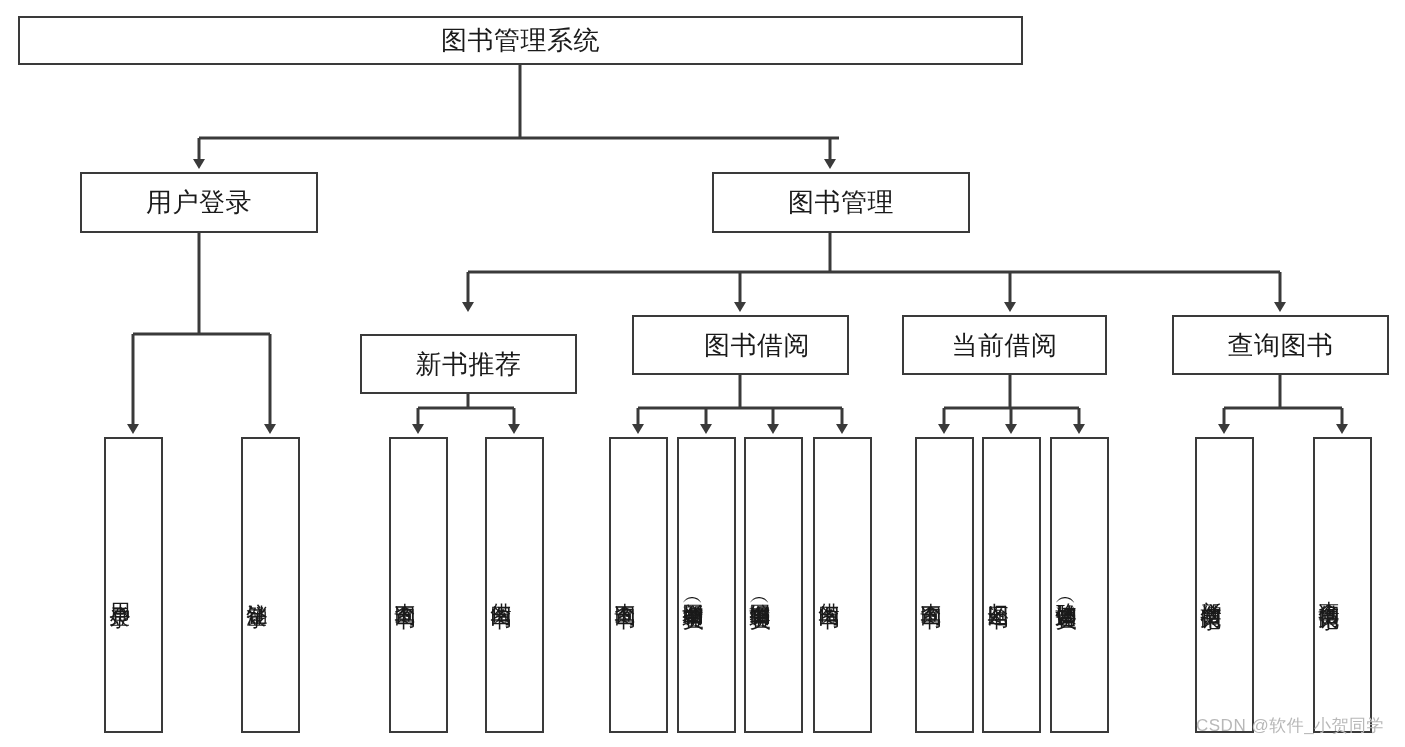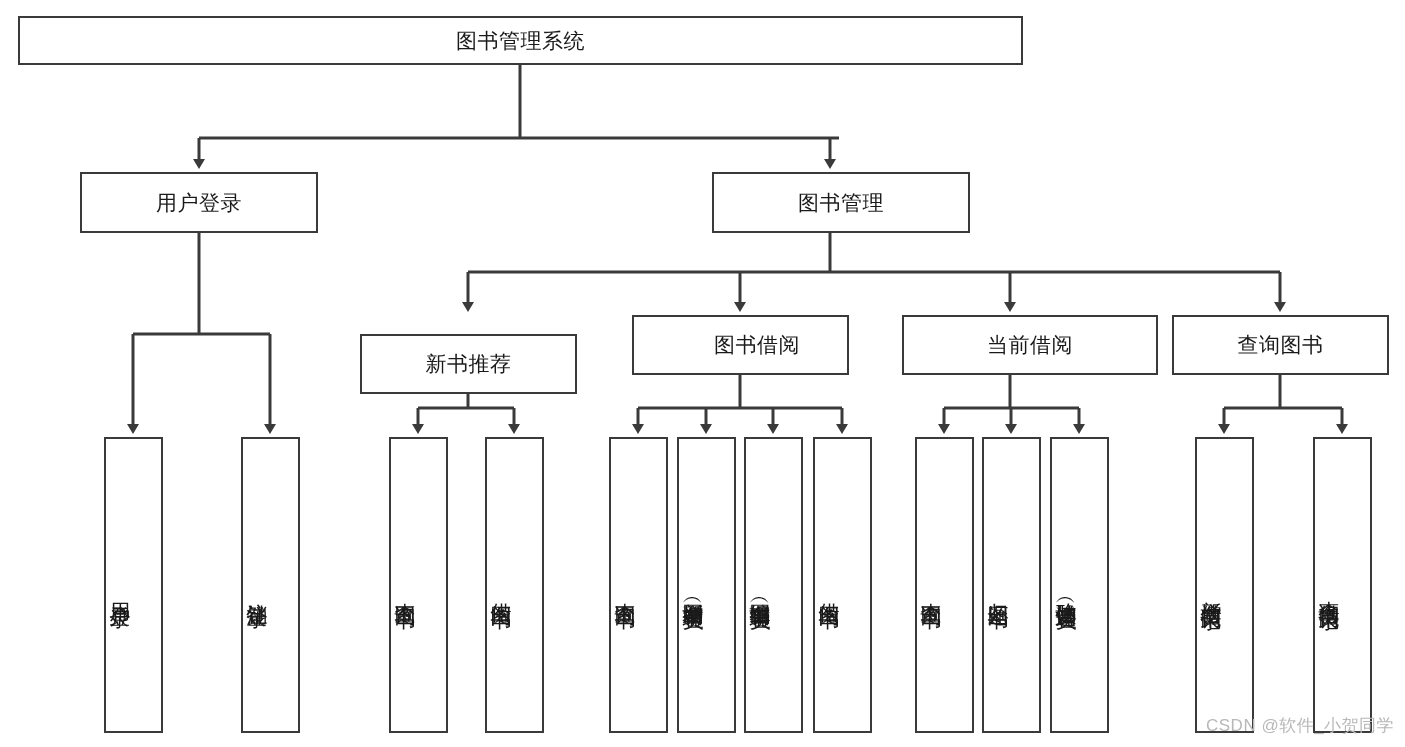--- a/index.html
+++ b/index.html
@@ -32,21 +32,21 @@
     border: 2px solid #3a3a3a;
     display: flex;
     align-items: center;
     justify-content: center;
     color: #1a1a1a;
   }
   .node.h {
     
   }
   .node.h .label {
-    font-size: 21px;
+    font-size: 26px;
     line-height: 1.1;
     letter-spacing: 0.5px;
     white-space: nowrap;
   }
   .node.v {
     align-items: center;
     justify-content: flex-start;
     padding-top: 10px;
   }
   .node.v .label {
@@ -59,21 +59,20 @@
   }
   .node.v.tall .label {
     letter-spacing: 1px;
   }
   .watermark {
     position: absolute;
     font-size: 17px;
     color: #b8b8b8;
     white-space: nowrap;
     letter-spacing: 0.5px;
-    padding-left: 10px;
   }
 </style>
 </head>
 <body>
 
 <div id="canvas">
 
   <svg class="wires" viewBox="0 0 1405 747" xmlns="http://www.w3.org/2000/svg">
     <defs>
       <marker id="arrow" markerWidth="10" markerHeight="12" refX="1" refY="6" orient="auto" markerUnits="userSpaceOnUse">
@@ -134,21 +133,21 @@
   <div class="node h" style="left:712px;top:172px;width:258px;height:61px;">
     <span class="label">图书管理</span>
   </div>
 
   <div class="node h" style="left:360px;top:306px;width:217px;height:60px;margin-top:28px;">
     <span class="label">新书推荐</span>
   </div>
   <div class="node h" style="left:632px;top:315px;width:217px;height:60px;padding-left:33px;">
     <span class="label">图书借阅</span>
   </div>
-  <div class="node h" style="left:902px;top:315px;width:256px;height:60px;">
+  <div class="node h" style="left:902px;top:315px;width:205px;height:60px;">
     <span class="label">当前借阅</span>
   </div>
   <div class="node h" style="left:1172px;top:315px;width:217px;height:60px;">
     <span class="label">查询图书</span>
   </div>
 
   <div class="node v" style="left:104px;top:437px;width:59px;height:296px;">
     <span class="label">用户登录</span>
   </div>
   <div class="node v" style="left:241px;top:437px;width:59px;height:296px;">

